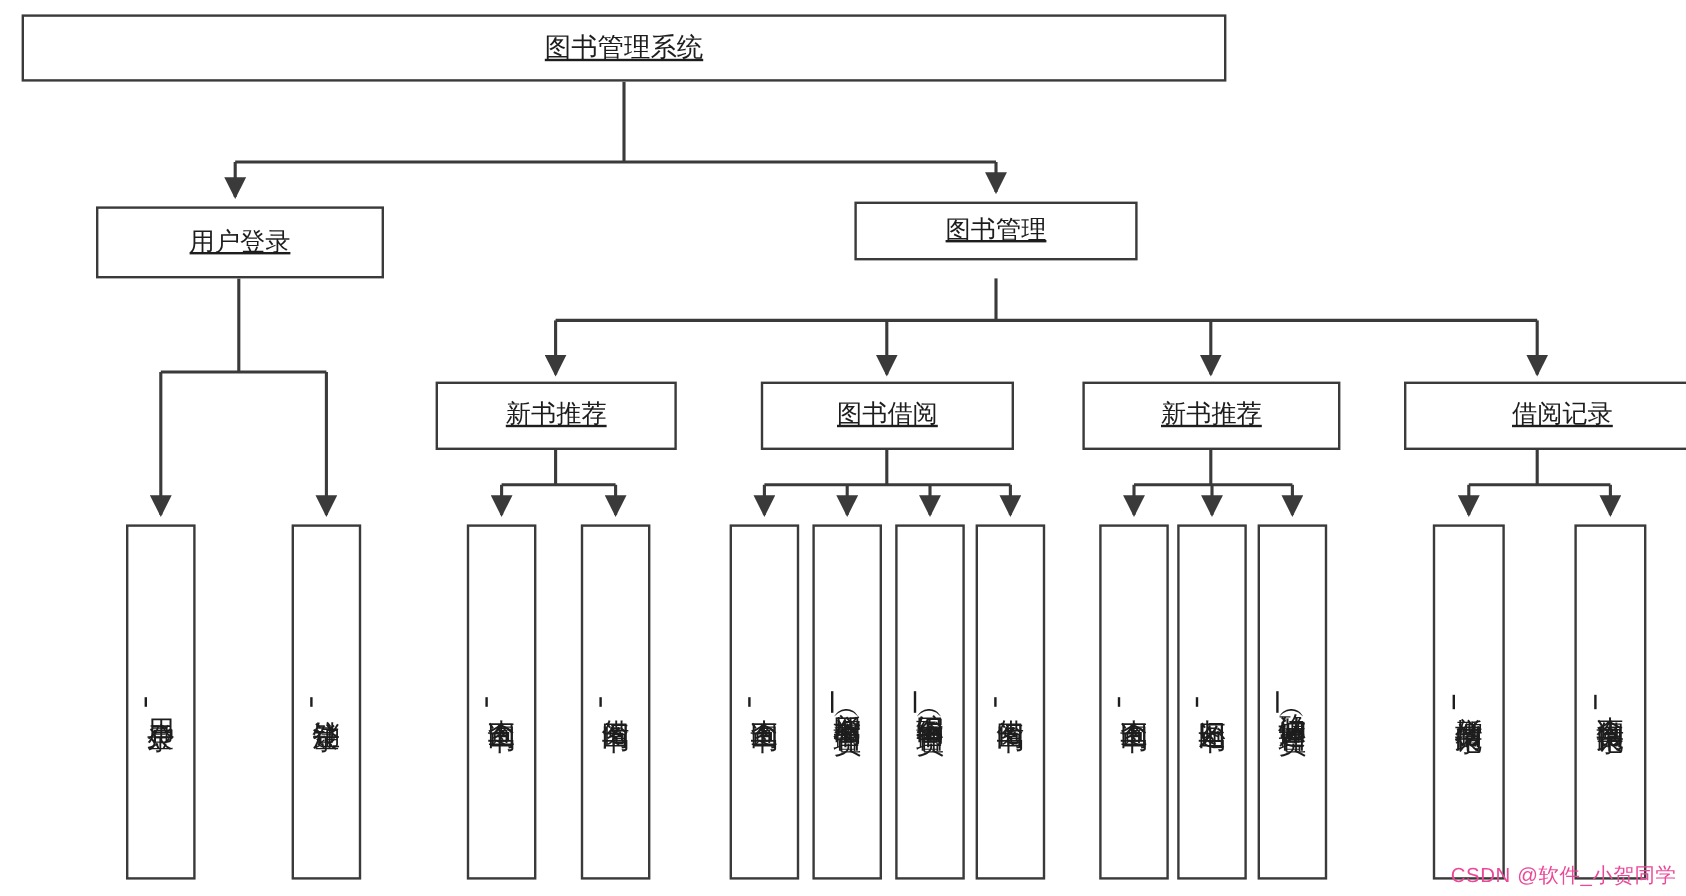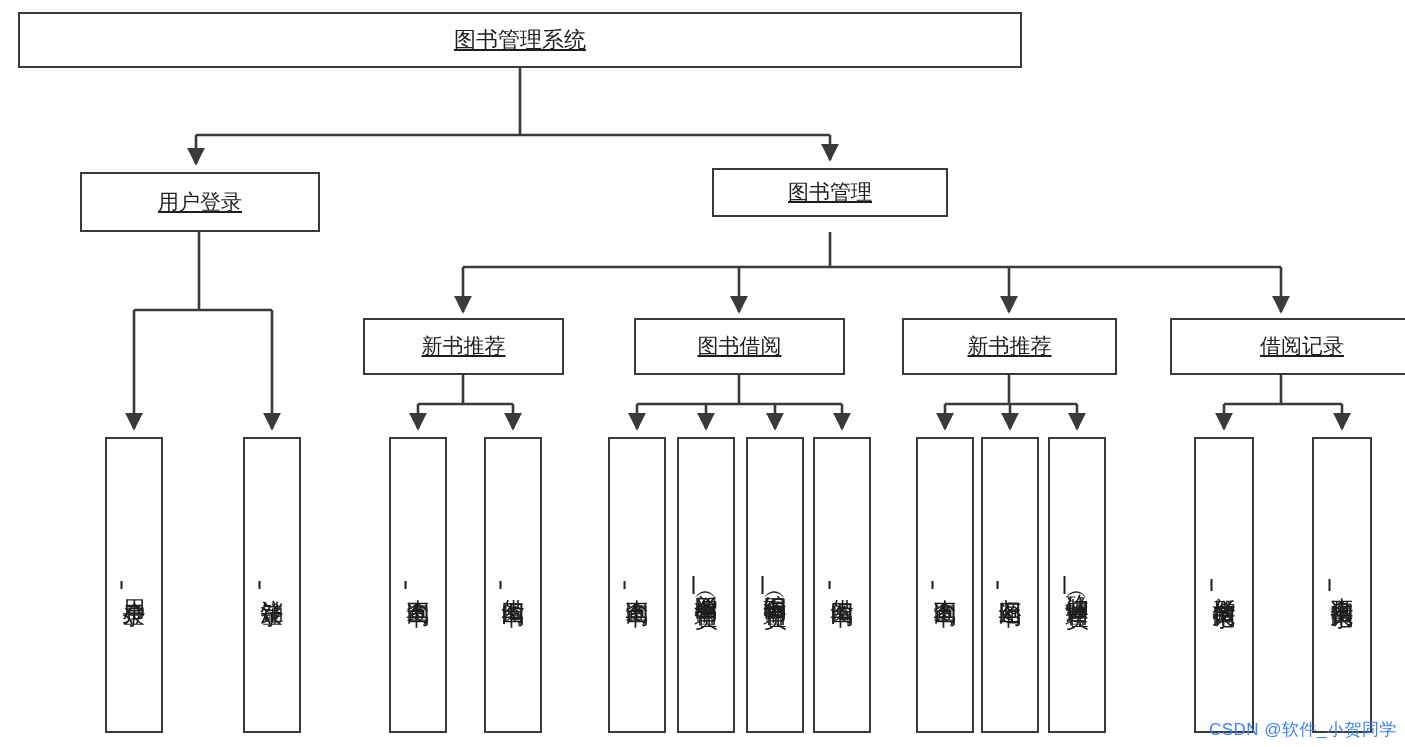--- a/index.html
+++ b/index.html
@@ -55,21 +55,21 @@
     letter-spacing: 2px;
     line-height: 1;
     white-space: normal;
     max-height: 272px;
   }
   .watermark {
     position: absolute;
     right: 8px;
     bottom: 6px;
     font-size: 17px;
-    color: #3b82f6;
+    color: #ec4899;
     letter-spacing: 0.5px;
     white-space: nowrap;
     pointer-events: none;
     margin-left: 31px;
   }
 </style>
 </head>
 <body>
 
 <div id="stage">

